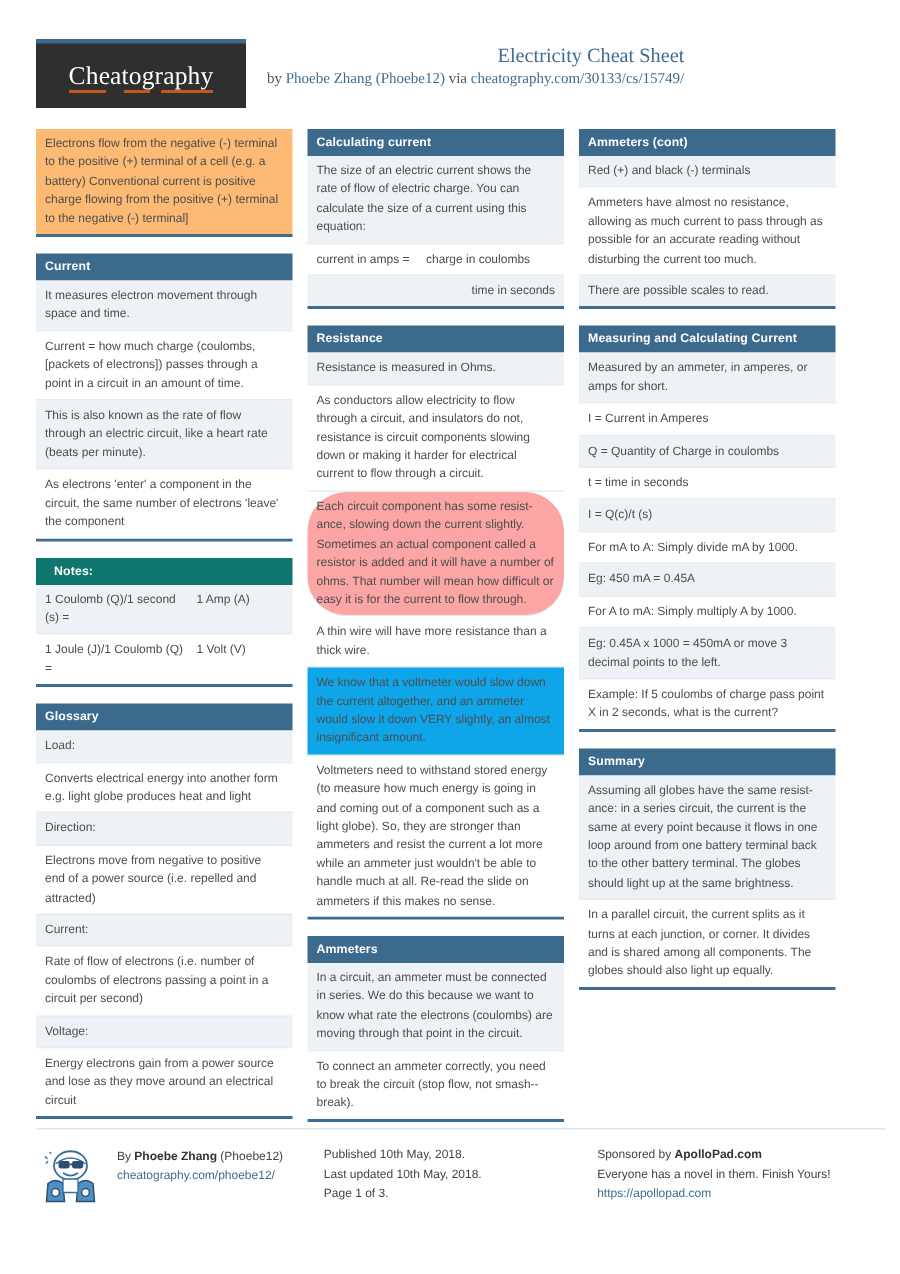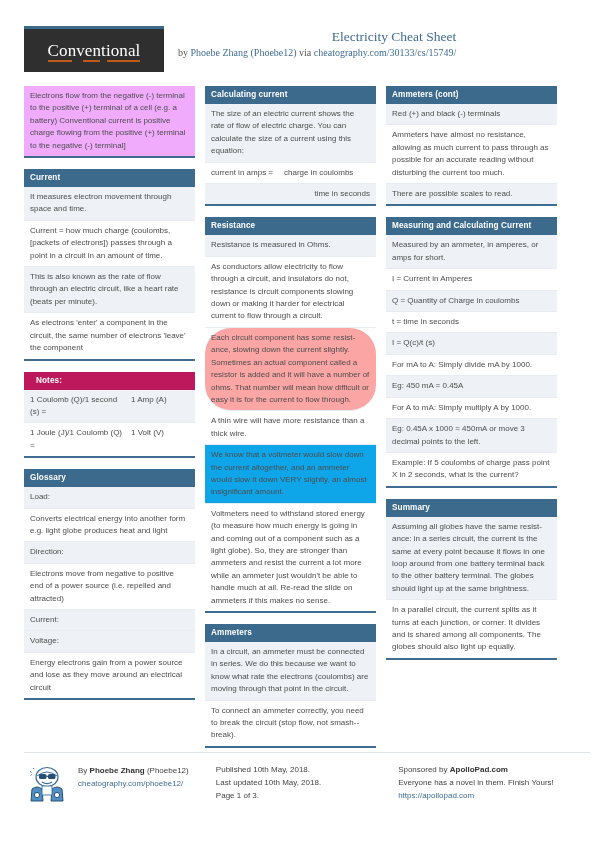--- a/index.html
+++ b/index.html
@@ -83,60 +83,61 @@
   .avatar{width:46px;height:46px;flex:0 0 46px;margin-right:8px;position:relative;}
   .fmeta{padding-top:1px;}
 </style>
 </head>
 <body>
 
 <div class="page">
 
   <div class="header">
     <div class="logo" style="background: rgb(47, 47, 47);">
-      <span class="logo-text">Conventional</span>
+      <span class="logo-text">Cheatography</span>
     </div>
     <div class="titlewrap">
       <div class="sheet-title" style="color: rgb(63, 108, 147);">Electricity Cheat Sheet</div>
       <div class="byline">
         <span>by </span><span class="nm" style="color: rgb(63, 108, 147);">Phoebe Zhang (Phoebe12)</span><span> via </span><a href="#" style="color: rgb(63, 108, 147);">cheatography.com/30133/cs/15749/</a>
       </div>
     </div>
   </div>
 
   <div class="columns">
     <div class="col">
         <div class="block" style="border-bottom-color: rgb(63, 108, 147);">
-          <div class="row alt" style="background: #f0abfc;">Electrons flow from the negative (-) terminal to the positive (+) terminal of a cell (e.g. a battery) Conventional current is positive charge flowing from the positive (+) terminal to the negative (-) terminal]</div>
+          <div class="row alt" style="background: #fdba74;">Electrons flow from the negative (-) terminal to the positive (+) terminal of a cell (e.g. a battery) Conventional current is positive charge flowing from the positive (+) terminal to the negative (-) terminal]</div>
         </div>
         <div class="block" style="border-bottom-color: rgb(63, 108, 147);">
           <div class="block-title" style="background: rgb(59, 106, 140);">Current</div>
           <div class="row alt" style="background: rgb(238, 242, 246);">It measures electron movement through space and time.</div>
           <div class="row plain">Current = how much charge (coulombs, [packets of electrons]) passes through a point in a circuit in an amount of time.</div>
           <div class="row alt" style="background: rgb(238, 242, 246);">This is also known as the rate of flow through an electric circuit, like a heart rate (beats per minute).</div>
           <div class="row plain">As electrons 'enter' a component in the circuit, the same number of electrons 'leave' the component</div>
         </div>
         <div class="block" style="border-bottom-color: rgb(63, 108, 147);">
-          <div class="block-title" style="background: #be185d; padding-left: 12px;">Notes:</div>
+          <div class="block-title" style="background: #0f766e; padding-left: 12px;">Notes:</div>
           <div class="row alt kv" style="background: rgb(238, 242, 246);">
             <span class="k">1 Coulomb (Q)/1 second (s) =</span>
             <span class="v">1 Amp (A)</span>
           </div>
           <div class="row plain kv">
             <span class="k">1 Joule (J)/1 Coulomb (Q) =</span>
             <span class="v">1 Volt (V)</span>
           </div>
         </div>
         <div class="block" style="border-bottom-color: rgb(63, 108, 147);">
           <div class="block-title" style="background: rgb(59, 106, 140);">Glossary</div>
           <div class="row alt" style="background: rgb(238, 242, 246);">Load:</div>
           <div class="row plain">Converts electrical energy into another form e.g. light globe produces heat and light</div>
           <div class="row alt" style="background: rgb(238, 242, 246);">Direction:</div>
           <div class="row plain">Electrons move from negative to positive end of a power source (i.e. repelled and attracted)</div>
           <div class="row alt" style="background: rgb(238, 242, 246);">Current:</div>
+          <div class="row plain">Rate of flow of electrons (i.e. number of coulombs of electrons passing a point in a circuit per second)</div>
           <div class="row alt" style="background: rgb(238, 242, 246);">Voltage:</div>
           <div class="row plain">Energy electrons gain from a power source and lose as they move around an electrical circuit</div>
         </div>
       </div>
     <div class="col">
         <div class="block" style="border-bottom-color: rgb(63, 108, 147);">
           <div class="block-title" style="background: rgb(59, 106, 140);">Calculating current</div>
           <div class="row alt" style="background: rgb(238, 242, 246);">The size of an electric current shows the rate of flow of electric charge. You can calculate the size of a current using this equation:</div>
           <div class="row plain frac">
             <span class="fl">current in amps =</span>

